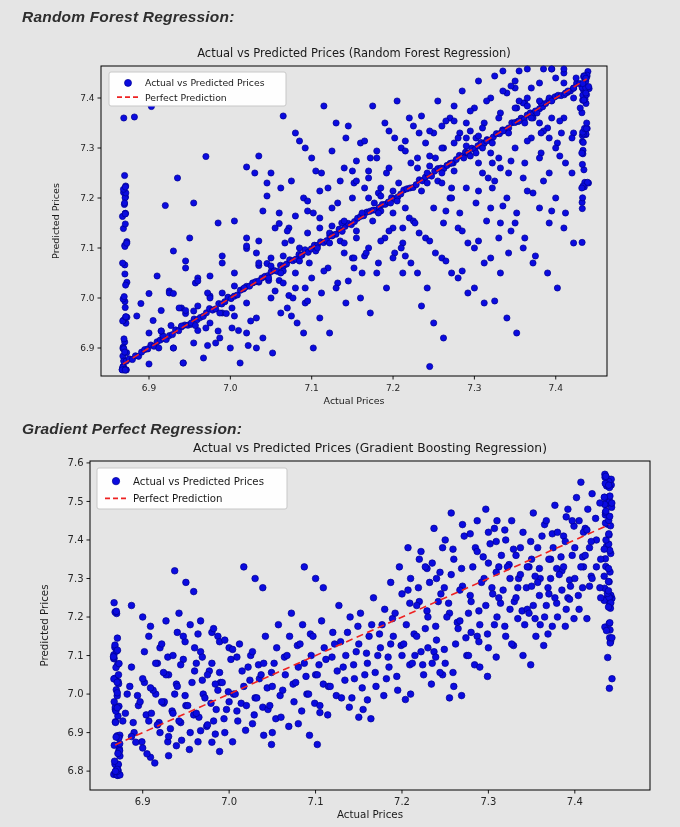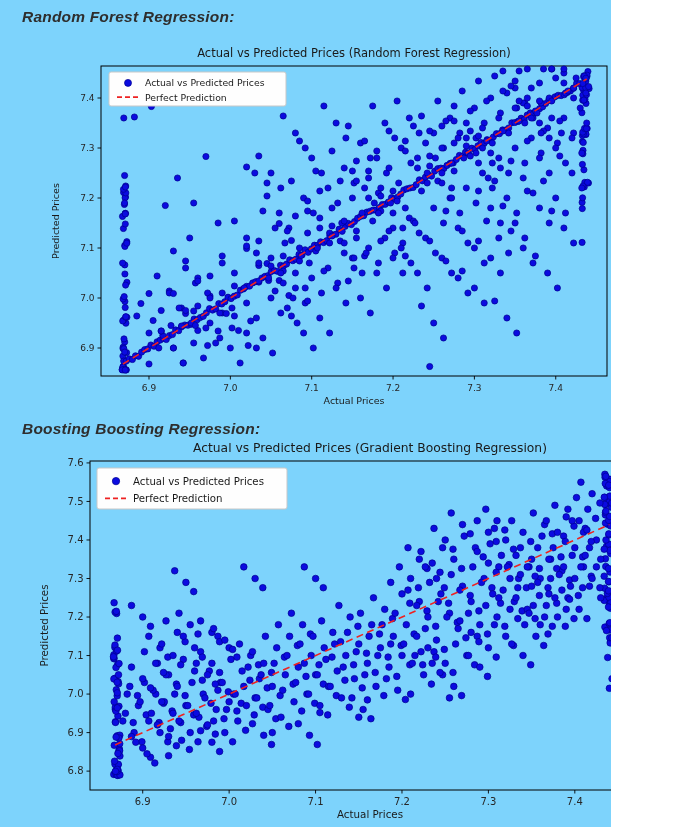--- a/index.html
+++ b/index.html
@@ -1,16 +1,16 @@
 <!DOCTYPE html>
 <html><head>
 <meta charset="utf-8">
 <style>
   html,body{margin:0;padding:0;background:#ffffff;}
-  .page{position:relative;width:611px;height:827px;background:#7dd3fc;overflow:hidden;
+  .page{position:relative;width:680px;height:827px;background:#e5e5e5;overflow:hidden;
         font-family:"DejaVu Sans", sans-serif;}
   .heading{position:absolute;left:22px;font-family:"Liberation Sans", sans-serif;
            font-style:italic;font-weight:600;font-size:15.5px;color:#2e2e2e;letter-spacing:.2px;}
   .heading-1{top:8px;}
   .heading-2{top:420px;}
   svg.chart{position:absolute;left:0;}
   svg.chart-1{top:38px;}
   svg.chart-2{top:438px;}
 </style>
 </head>
@@ -754,21 +754,21 @@
       </g>
       <line x1="122.9646302250805" y1="326" x2="586.6623794212215" y2="41.00000000000034" stroke="#ee2222" stroke-width="1.6" stroke-dasharray="7 4.5"></line>
       <g>
         <rect x="109" y="34" width="177" height="34" fill="#fefefe" stroke="#c8c8c8" stroke-width="1" rx="2"></rect>
         <circle cx="128" cy="44.88" r="3.5" fill="#0b0be0" stroke="#000090" stroke-width="0.7"></circle>
         <text x="145" y="48.28" font-size="9.3" fill="#1a1a1a">Actual vs Predicted Prices</text>
         <line x1="117" y1="59.16" x2="139" y2="59.16" stroke="#ee2222" stroke-width="1.6" stroke-dasharray="5 3"></line>
         <text x="145" y="62.559999999999995" font-size="9.3" fill="#1a1a1a">Perfect Prediction</text>
       </g>
     </svg>
-  <div class="heading heading-2">Boosting Boosting Regression:</div>
+  <div class="heading heading-2">Gradient Perfect Regression:</div>
   <svg class="chart chart-2" width="680" height="389">
       <text x="370" y="14" text-anchor="middle" font-size="12.3" fill="#1a1a1a">Actual vs Predicted Prices (Gradient Boosting Regression)</text>
       <rect x="90" y="23" width="560" height="329" fill="none" stroke="#000000" stroke-width="1"></rect>
       <g>
         <line x1="142.71604938271602" y1="352" x2="142.71604938271602" y2="355.5" stroke="#000000" stroke-width="0.9"></line>
         <text x="142.71604938271602" y="366.5" text-anchor="middle" font-size="10" fill="#262626">6.9</text>
         <line x1="229.1358024691355" y1="352" x2="229.1358024691355" y2="355.5" stroke="#000000" stroke-width="0.9"></line>
         <text x="229.1358024691355" y="366.5" text-anchor="middle" font-size="10" fill="#262626">7.0</text>
         <line x1="315.555555555555" y1="352" x2="315.555555555555" y2="355.5" stroke="#000000" stroke-width="0.9"></line>
         <text x="315.555555555555" y="366.5" text-anchor="middle" font-size="10" fill="#262626">7.1</text>

